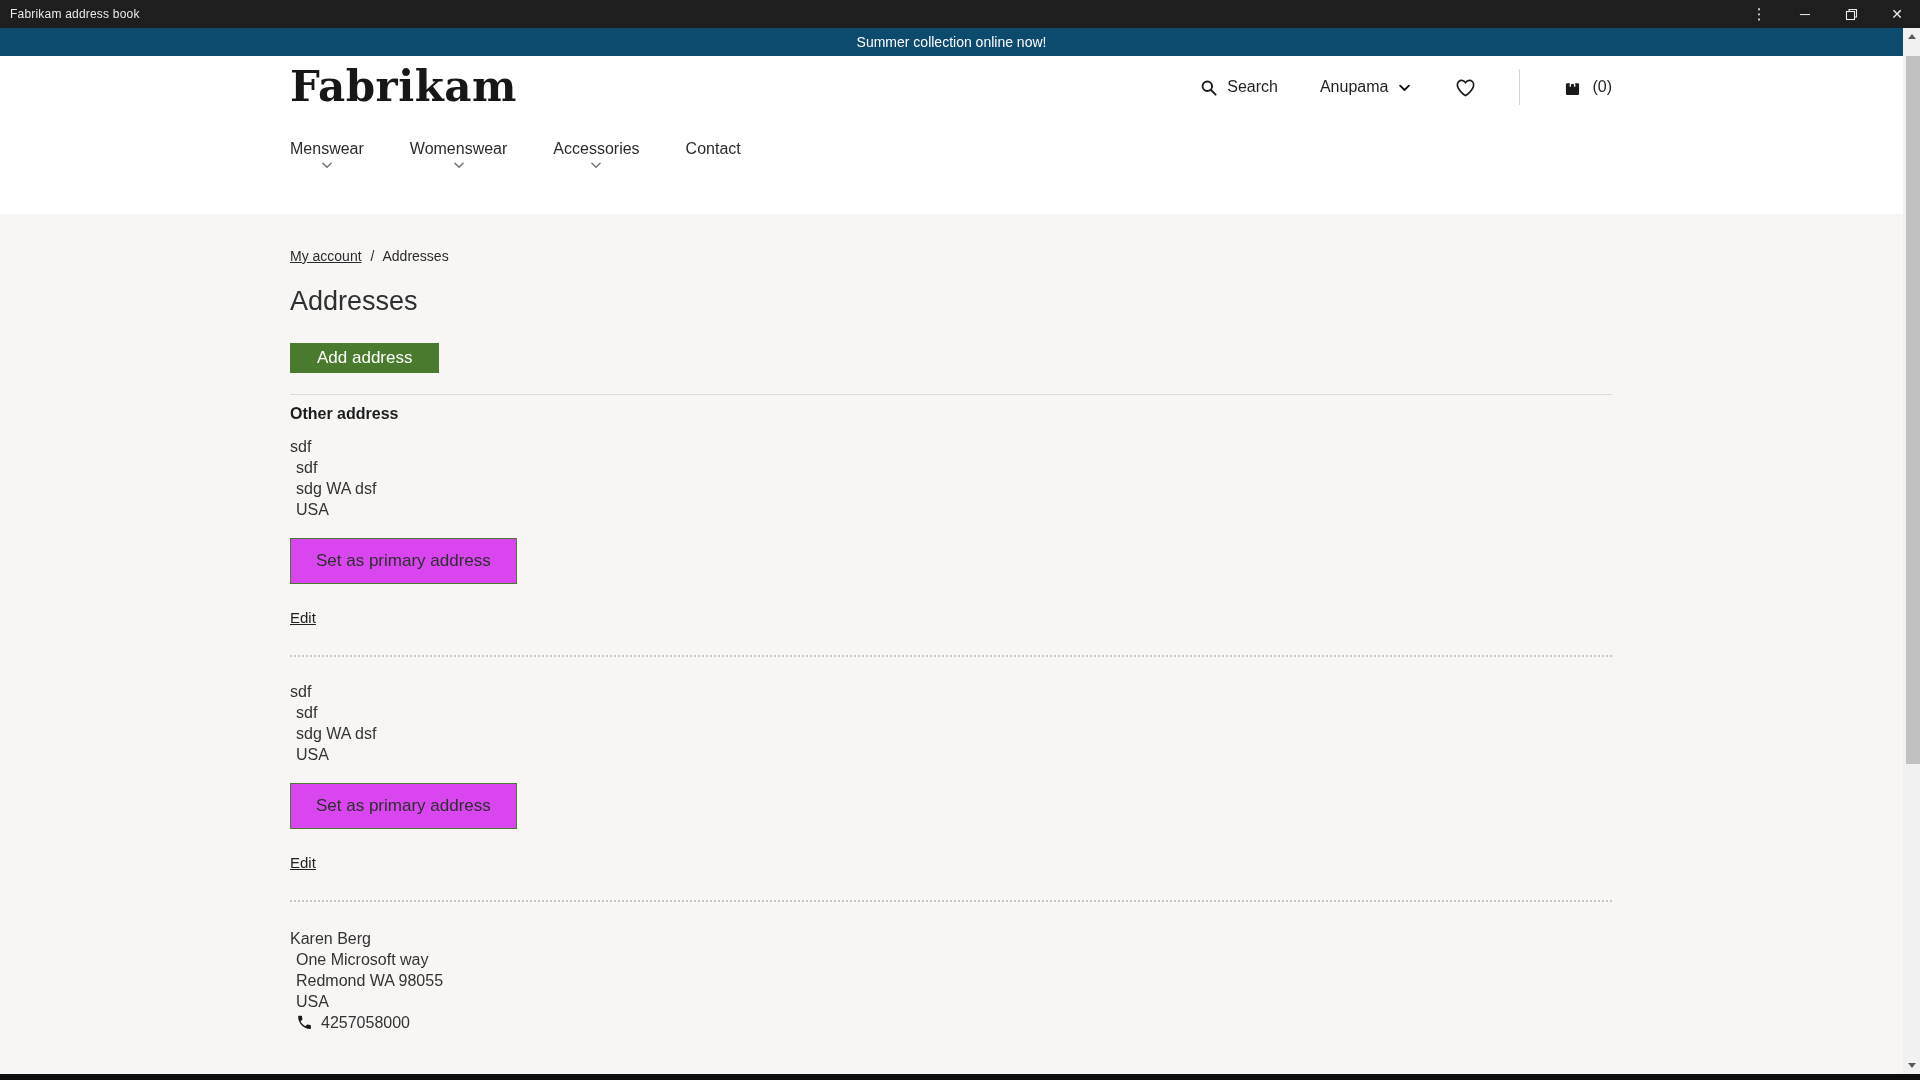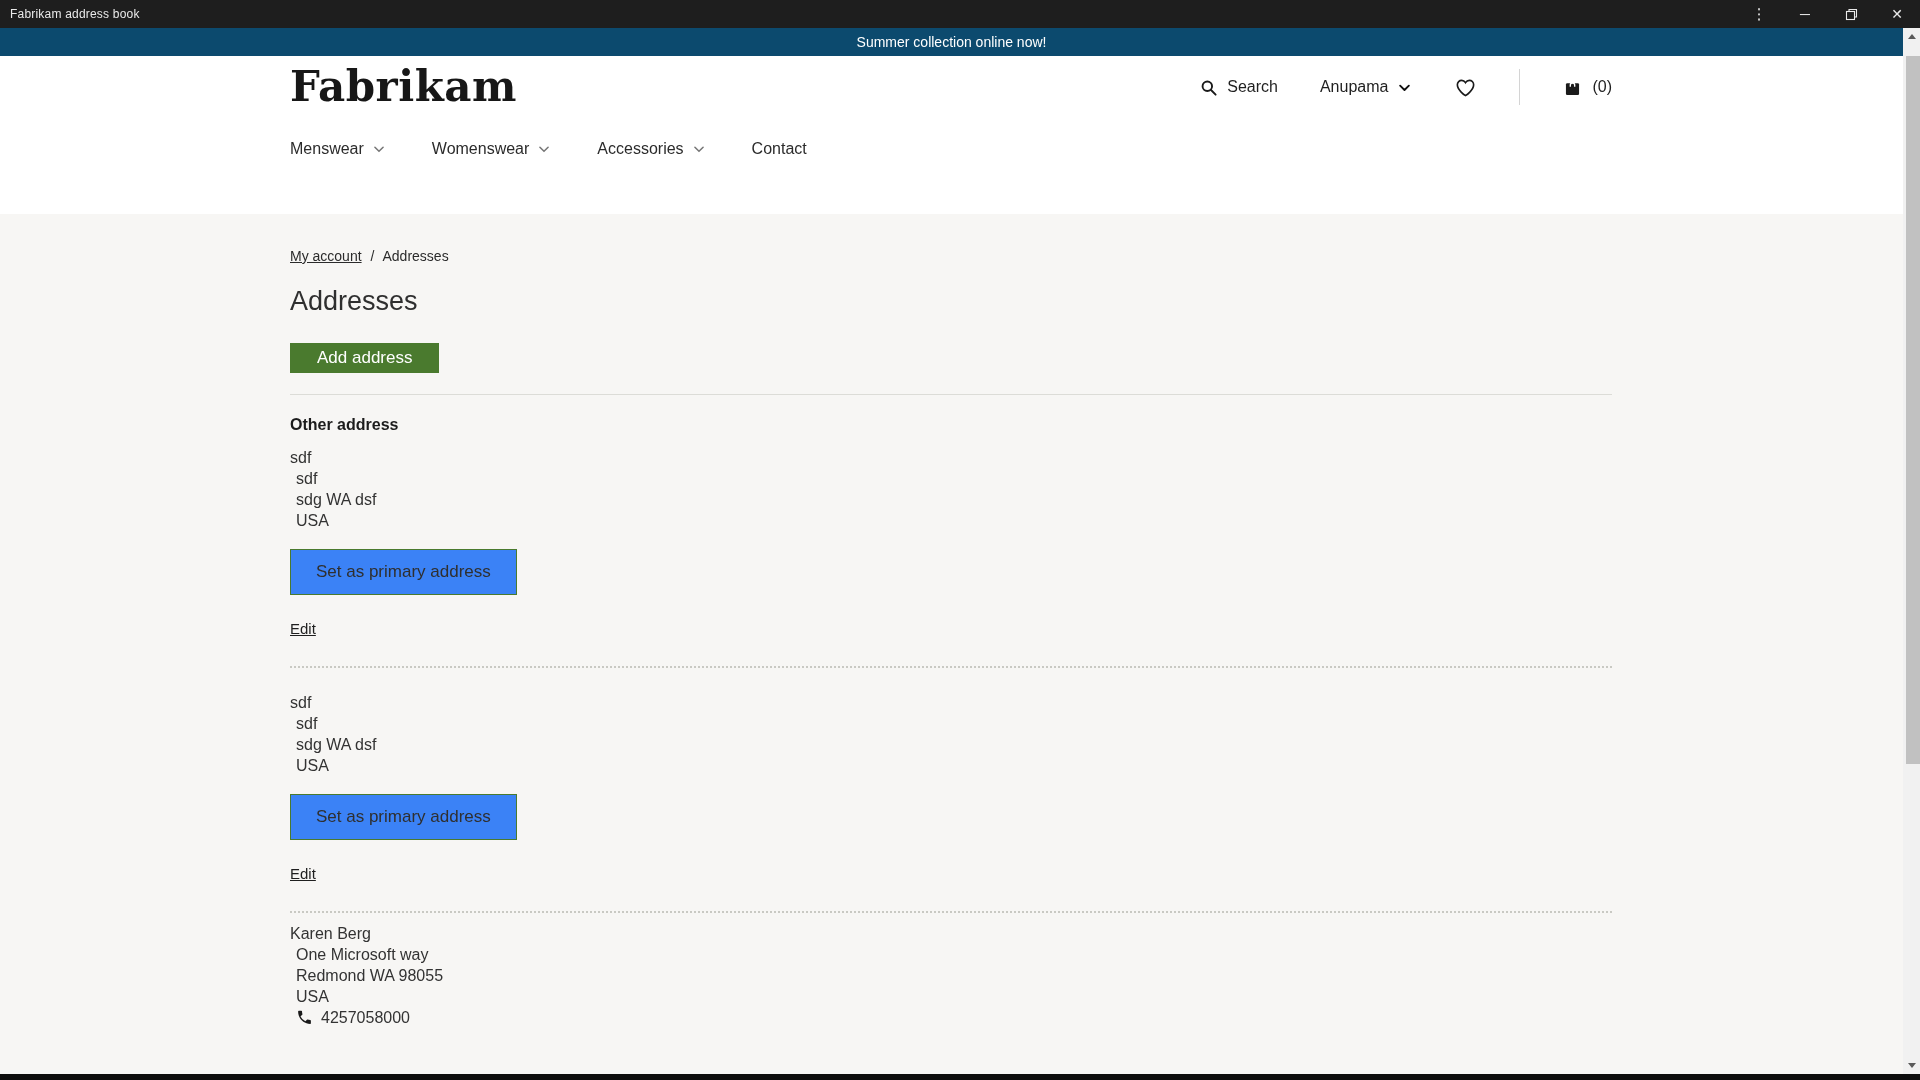--- a/index.html
+++ b/index.html
@@ -23,43 +23,43 @@
 
   
   .site-header { height:158px; background:#ffffff; padding:0 308px 0 290px; }
   .header-top { display:flex; align-items:center; padding-top:4px; }
   .logo { font-family:"DejaVu Serif","Liberation Serif",serif; font-weight:700; font-size:42px;
           color:#171717; letter-spacing:.5px; line-height:54px; }
   .utilities { margin-left:auto; display:flex; align-items:center; gap:42px; }
   .util-item { display:flex; align-items:center; gap:9px; font-size:16px; color:#1f1f1f; cursor:pointer; }
   .v-sep { width:1px; height:36px; background:#d4d4d4; }
   .nav-row { display:flex; gap:46px; margin-top:26px; }
-  .nav-item { display:flex; align-items:center; gap:8px; font-size:16px; color:#2b2b2b; cursor:pointer; }
+  .nav-item { display:flex; align-items:center; gap:0; font-size:16px; color:#2b2b2b; cursor:pointer;flex-direction:column; }
 
   
   .content { height:860px; background:#f7f6f4; padding:34px 308px 0 290px; overflow:hidden; }
   .breadcrumb { font-size:14px; color:#2b2b2b; }
   .breadcrumb .crumb-link { text-decoration:underline; cursor:pointer; }
   .breadcrumb .crumb-sep { margin:0 5px; }
   h1.page-title { margin:22px 0 0 0; font-size:27px; font-weight:400; color:#2f2f2f; }
 
   .btn-add { margin-top:26px; display:inline-block; background:#4a7a2e; color:#ffffff;
              border:none; font-size:17px; padding:5px 27px; cursor:pointer; font-family:inherit; }
   .divider-solid { border:none; border-top:1px solid #dcdcd7; margin:21px 0 0 0; }
-  .section-title { margin-top:21px; font-size:16px; font-weight:700; color:#1c1c1c; }
+  .section-title { margin-top:10px; font-size:16px; font-weight:700; color:#1c1c1c; }
 
   .addr { margin-top:13px; font-size:16px; line-height:21px; color:#333333; }
   .addr .indent { padding-left:6px; }
-  .btn-secondary { margin-top:18px; display:inline-block; background:#3b82f6; color:#2f2f2f;
+  .btn-secondary { margin-top:18px; display:inline-block; background:#d946ef; color:#2f2f2f;
                    border:1px solid #4a7a2e; font-size:17px; padding:12px 25px; cursor:pointer; font-family:inherit; }
   .edit-link { display:inline-block; margin-top:25px; font-size:15px; color:#1f1f1f;
                text-decoration:underline; cursor:pointer; }
   .divider-dotted { border:none; border-top:2px dotted #c9c9c3; margin:28px 0 0 0; }
   .addr.second { margin-top:24px; }
-  .addr.third { margin-top:10px; }
+  .addr.third { margin-top:26px; }
   .phone-row { display:flex; align-items:center; gap:8px; }
   .phone-row svg { flex:0 0 auto; }
 
   
   .bottom-frame { position:absolute; left:0; bottom:0; width:1920px; height:6px; background:#0d0d0d; }
 
   
   .scrollbar { position:absolute; top:28px; right:0; width:17px; height:1046px; background:#f1f1f1; }
   .sb-arrow { position:absolute; left:0; width:17px; height:17px; display:flex; align-items:center; justify-content:center; }
   .sb-arrow.up { top:0; }

